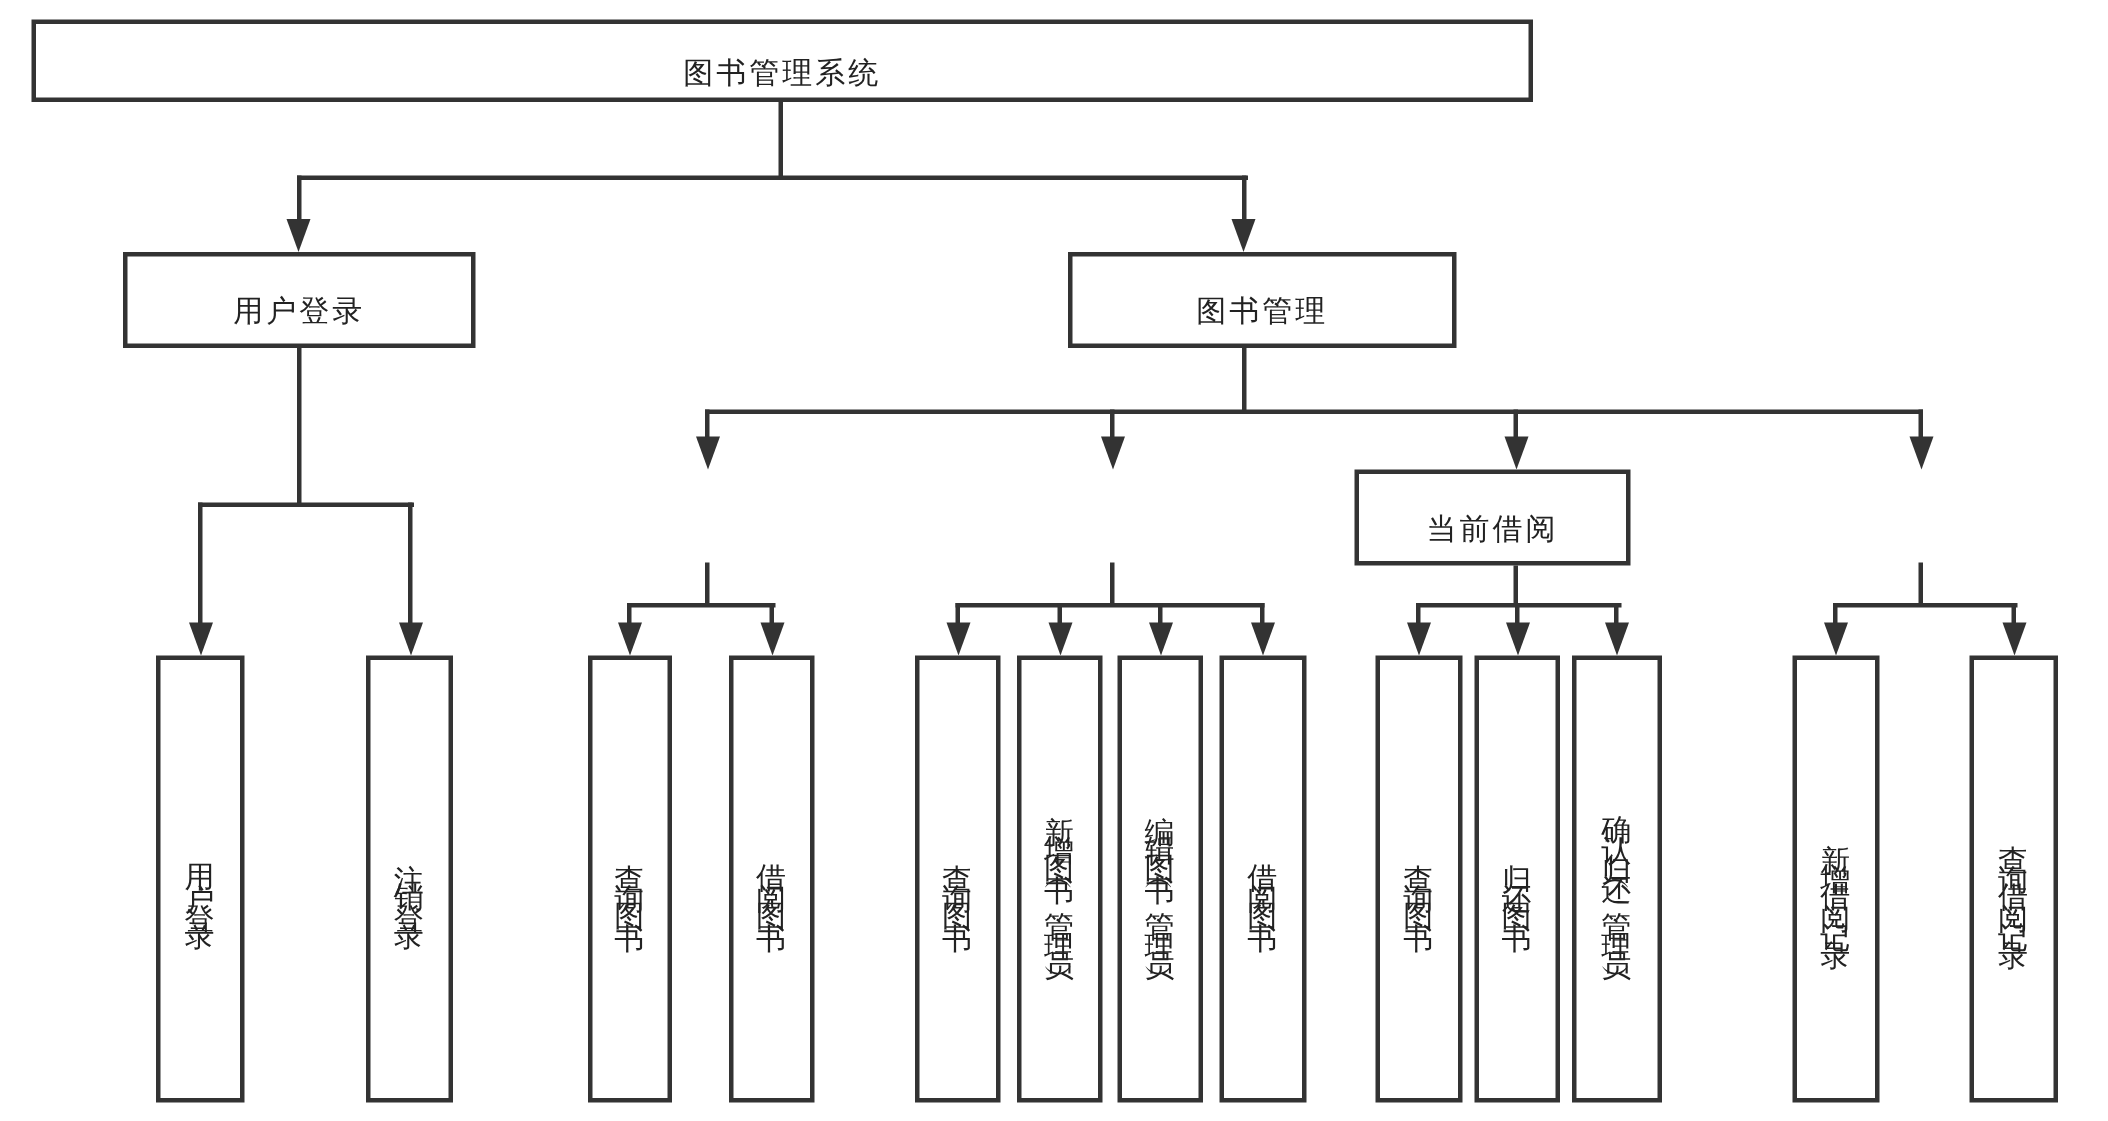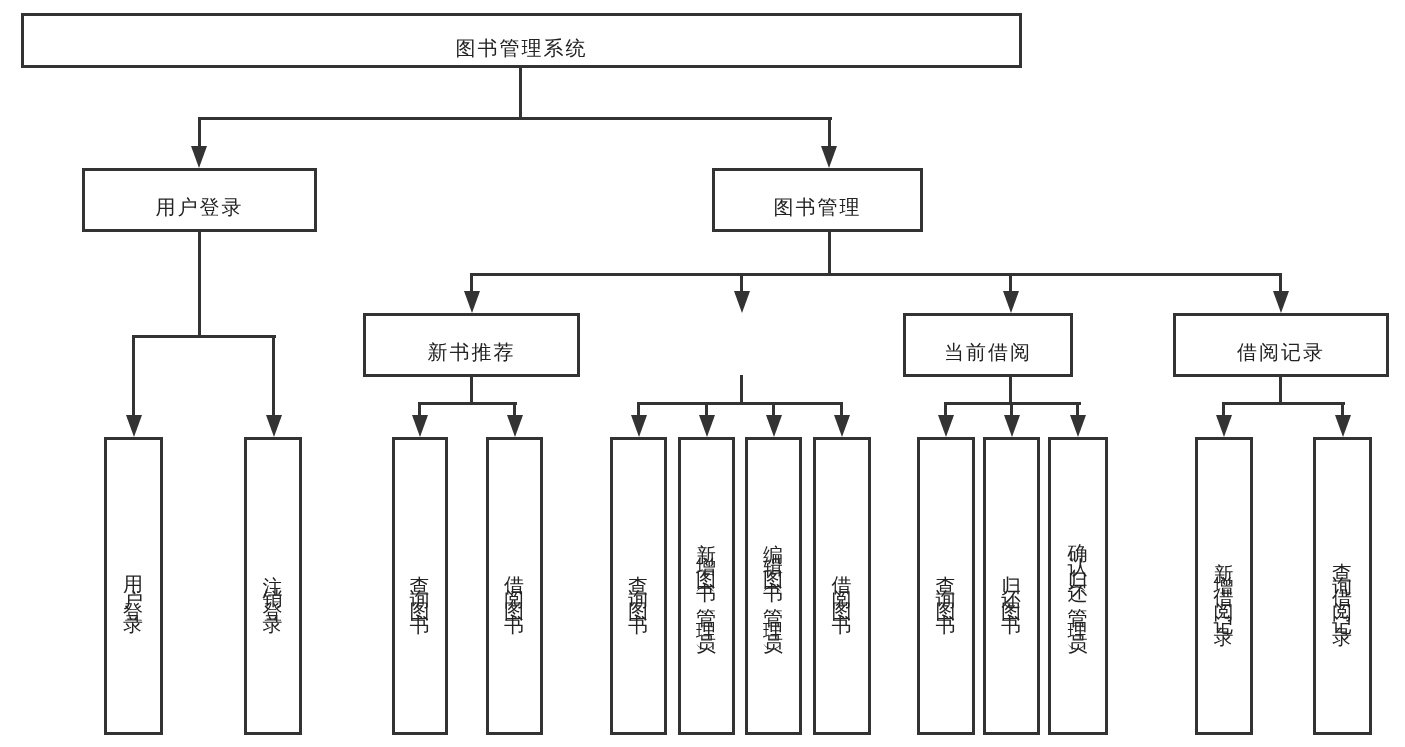--- a/index.html
+++ b/index.html
@@ -68,32 +68,26 @@
 
 <div class="canvas">
 
   <div class="box" style="left:21px; top:13px; width:1001px; height:55px;">
     <span class="hlabel">图书管理系统</span>
   </div>
 
   <div class="box lv2" style="left:82px; width:235px;">
     <span class="hlabel">用户登录</span>
   </div>
-  <div class="box lv2" style="left:712px; width:211px;">
+  <div class="box lv2" style="left:712px; width:259px;">
     <span class="hlabel">图书管理</span>
   </div>
 
-  <div class="box lv3" style="left:363px; width:217px;">
-    <span class="hlabel">新书推荐</span>
-  </div>
-  <div class="box lv3" style="left:903px; width:170px;">
+  <div class="box lv3" style="left:903px; width:184px;">
     <span class="hlabel">当前借阅</span>
-  </div>
-  <div class="box lv3" style="left:1173px; width:216px;">
-    <span class="hlabel">借阅记录</span>
   </div>
 
   <div class="box vbox" style="left:104px; width:59px;">
     <span class="vtext">用户登录</span>
   </div>
   <div class="box vbox" style="left:244px; width:58px;">
     <span class="vtext">注销登录</span>
   </div>
 
   <div class="box vbox" style="left:392px; width:56px;">

